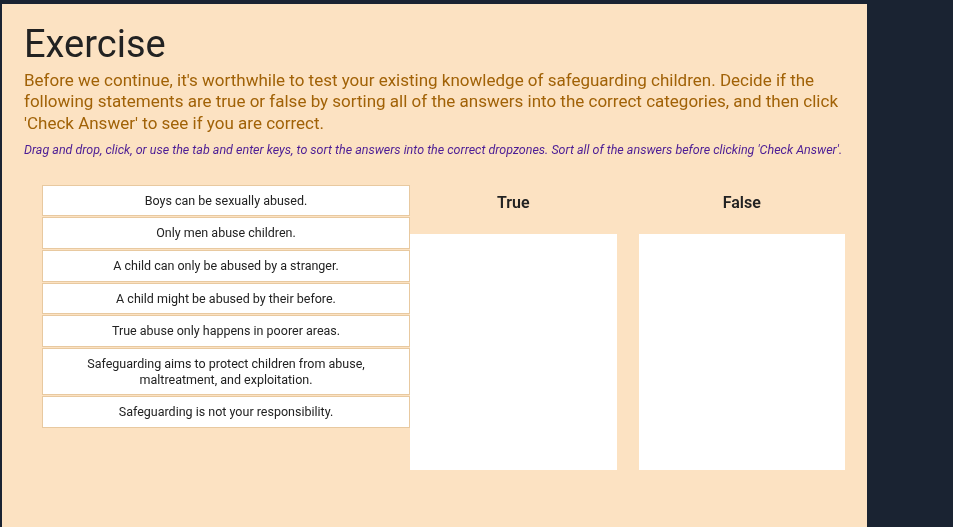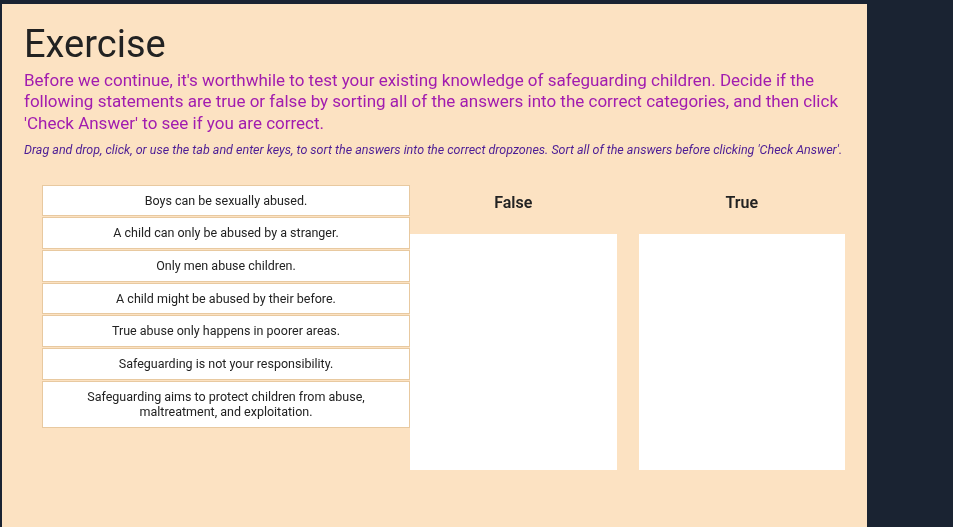--- a/index.html
+++ b/index.html
@@ -23,21 +23,21 @@
     }
     .title {
       font-size: 38px;
       font-weight: 400;
       color: #222;
       margin-bottom: 4px;
     }
     .intro {
       font-size: 17px;
       line-height: 1.25;
-      color: #a21caf;
+      color: #a16207;
       margin-bottom: 8px;
       max-width: 890px;
     }
     .instructions {
       font-style: italic;
       font-size: 12.5px;
       color: #4c1d95;
       margin-bottom: 28px;
     }
     .exercise-area {
@@ -84,32 +84,32 @@
 <body>
 
 <div class="container">
   <h1 class="title">Exercise</h1>
   <p class="intro">Before we continue, it's worthwhile to test your existing knowledge of safeguarding children. Decide if the following statements are true or false by sorting all of the answers into the correct categories, and then click 'Check Answer' to see if you are correct.</p>
   <p class="instructions">Drag and drop, click, or use the tab and enter keys, to sort the answers into the correct dropzones. Sort all of the answers before clicking 'Check Answer'.</p>
 
   <div class="exercise-area">
     <div class="answers-source">
       <div class="answer-item">Boys can be sexually abused.</div>
+      <div class="answer-item">Only men abuse children.</div>
       <div class="answer-item">A child can only be abused by a stranger.</div>
-      <div class="answer-item">Only men abuse children.</div>
       <div class="answer-item">A child might be abused by their before.</div>
       <div class="answer-item">True abuse only happens in poorer areas.</div>
+      <div class="answer-item">Safeguarding aims to protect children from abuse, maltreatment, and exploitation.</div>
       <div class="answer-item">Safeguarding is not your responsibility.</div>
-      <div class="answer-item">Safeguarding aims to protect children from abuse, maltreatment, and exploitation.</div>
     </div>
 
     <div class="dropzones">
       <div class="dropzone-wrapper">
-        <div class="dropzone-label">False</div>
+        <div class="dropzone-label">True</div>
         <div class="dropzone"></div>
       </div>
       <div class="dropzone-wrapper">
-        <div class="dropzone-label">True</div>
+        <div class="dropzone-label">False</div>
         <div class="dropzone"></div>
       </div>
     </div>
   </div>
 </div>
 
 </body></html>

